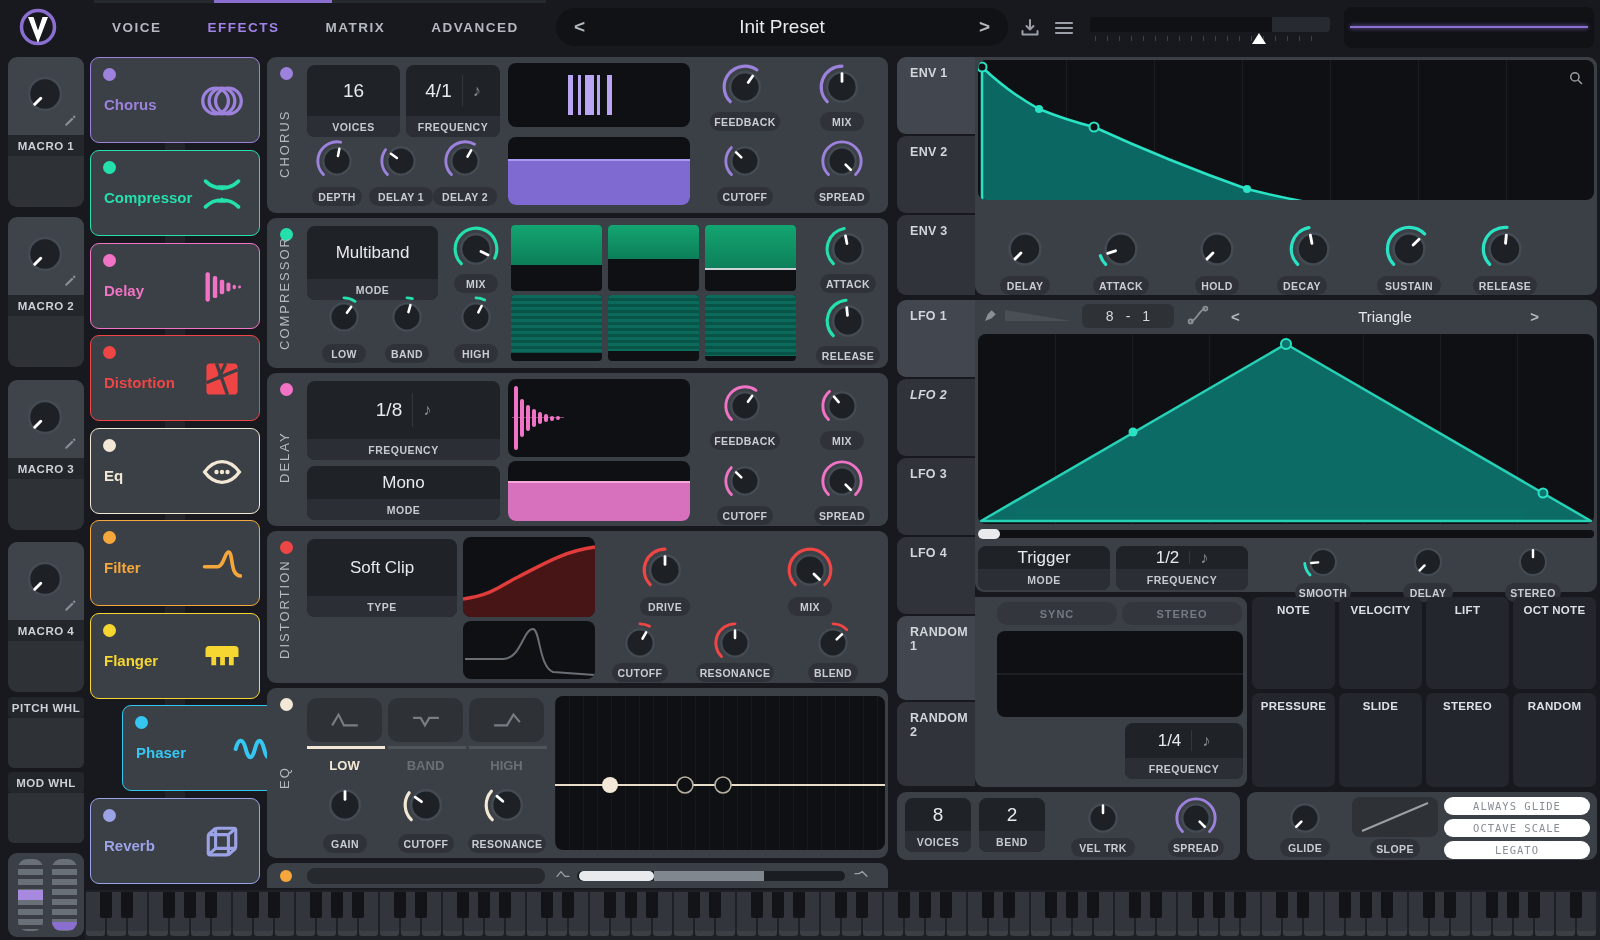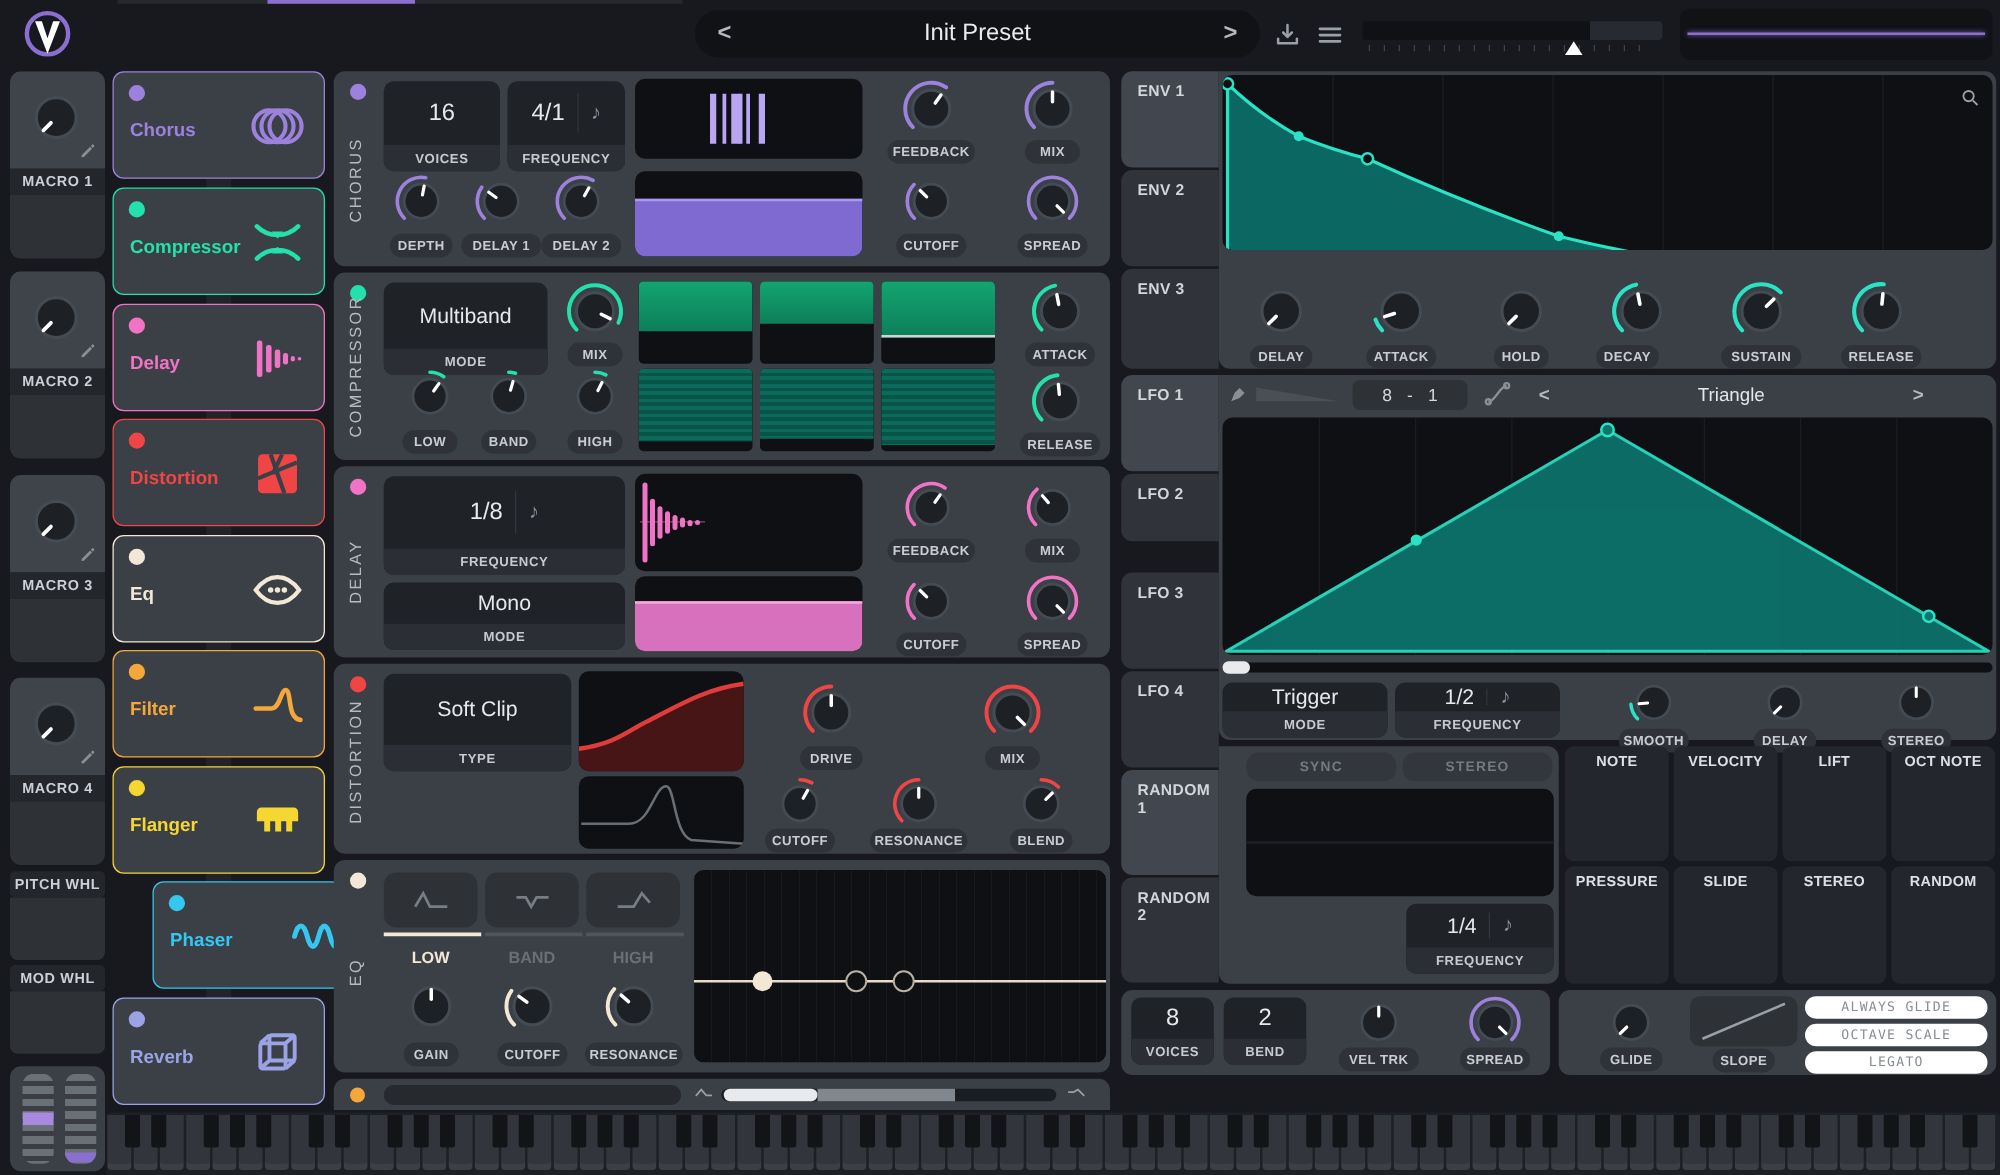--- a/index.html
+++ b/index.html
@@ -72,20 +72,26 @@
 <div id="root">
   <div class="topbar">
     <div class="abs" style="left:94px;top:0;width:452px;height:3px;background:#26292e;"></div>
     <div class="abs" style="left:214px;top:0;width:118px;height:3px;background:#8b6fd0;"></div>
     <div class="abs" style="left:16px;top:6px;">
       <svg width="44" height="44" viewBox="0 0 44 44">
         <circle cx="22" cy="21" r="16.5" fill="none" stroke="#8b6fd0" stroke-width="3.5"></circle>
         <path d="M12 11 L22 37 L32 11 L26.5 11 L22 24.5 L17.5 11 z" fill="#ffffff"></path>
       </svg>
     </div>
+    <div class="tabs" id="tabs">
+        <div class="tab-item">VOICE</div>
+        <div class="tab-item active">EFFECTS</div>
+        <div class="tab-item">MATRIX</div>
+        <div class="tab-item">ADVANCED</div>
+      </div>
     <div class="preset-bar">
       <span class="chev">&lt;</span>
       <span class="preset-name">Init Preset</span>
       <span class="chev">&gt;</span>
     </div>
     <div class="abs" style="left:1018px;top:16px;width:24px;height:24px;color:#9aa0a8;">
       <svg viewBox="0 0 24 24" width="24" height="24" fill="none" stroke="currentColor" stroke-width="2" stroke-linecap="round" stroke-linejoin="round">
         <path d="M12 4 v9"></path>
           <path d="M8.5 10 L12 13.5 L15.5 10"></path>
           <path d="M4.5 15 v3.5 h15 V15"></path>
@@ -764,21 +770,21 @@
         <div class="knob" style="position: absolute; left: 504px; top: 166px; width: 52px; height: 52px;">
           <svg width="52" height="52" viewBox="0 0 54 54">
             <circle cx="27" cy="27" r="16" fill="#1d2025" stroke="#454b53" stroke-width="2.6"></circle>
             <path d="M 11.09 42.91 A 22.5 22.5 0 0 1 29.12 4.60" fill="none" stroke="#2ae2c4" stroke-width="3.4" stroke-linecap="round"></path>
             <line x1="27" y1="12.5" x2="27" y2="21" stroke="#ffffff" stroke-width="3" stroke-linecap="round" transform="rotate(5.400000000000006 27 27)"></line>
           </svg>
         </div>
         <div class="pill" style="position: absolute; left: 498.2px; top: 219px; width: 63.6px; height: 19px;">RELEASE</div>
       </div>
       <div class="tabcell active" style="position: absolute; left: 897px; top: 300px; width: 78px; height: 77px;">LFO 1</div>
-      <div class="tabcell" style="position: absolute; left: 897px; top: 379px; width: 78px; height: 54px;">LFO 2</div>
+      <div class="tabcell" style="position: absolute; left: 897px; top: 379px; width: 78px; height: 77px; font-style: italic;">LFO 2</div>
       <div class="tabcell" style="position: absolute; left: 897px; top: 458px; width: 78px; height: 77px;">LFO 3</div>
       <div class="tabcell" style="position: absolute; left: 897px; top: 537px; width: 78px; height: 77px;">LFO 4</div>
       <div class="panel" style="position: absolute; left: 975px; top: 300px; width: 622px; height: 292px; border-radius: 0px 9px 9px;">
         <div style="position: absolute; left: 8px; top: 7px; width: 16px; height: 16px; color: rgb(138, 143, 150);">
           <svg viewBox="0 0 24 24" fill="currentColor" width="16" height="16">
             <path d="M3 21 L7 11 L13 5 L19 11 L13 17 z"></path>
           </svg>
         </div>
         <div style="position: absolute; left: 28px; top: 6px; width: 72px; height: 20px;">
           <svg width="72" height="20" viewBox="0 0 72 20">

